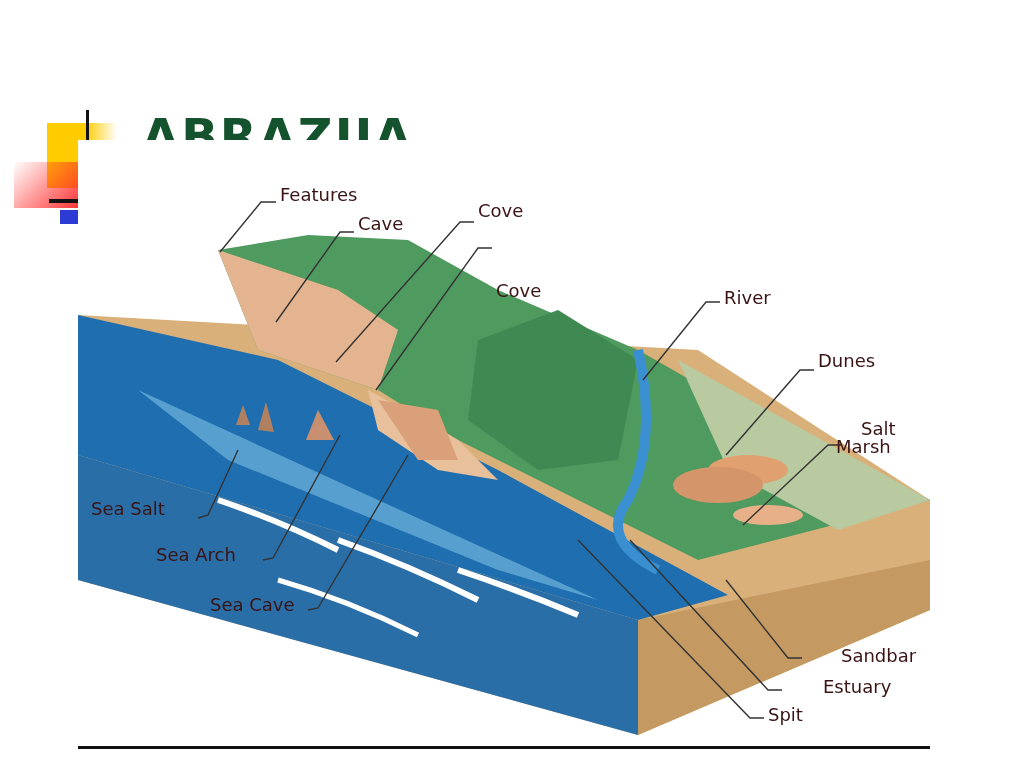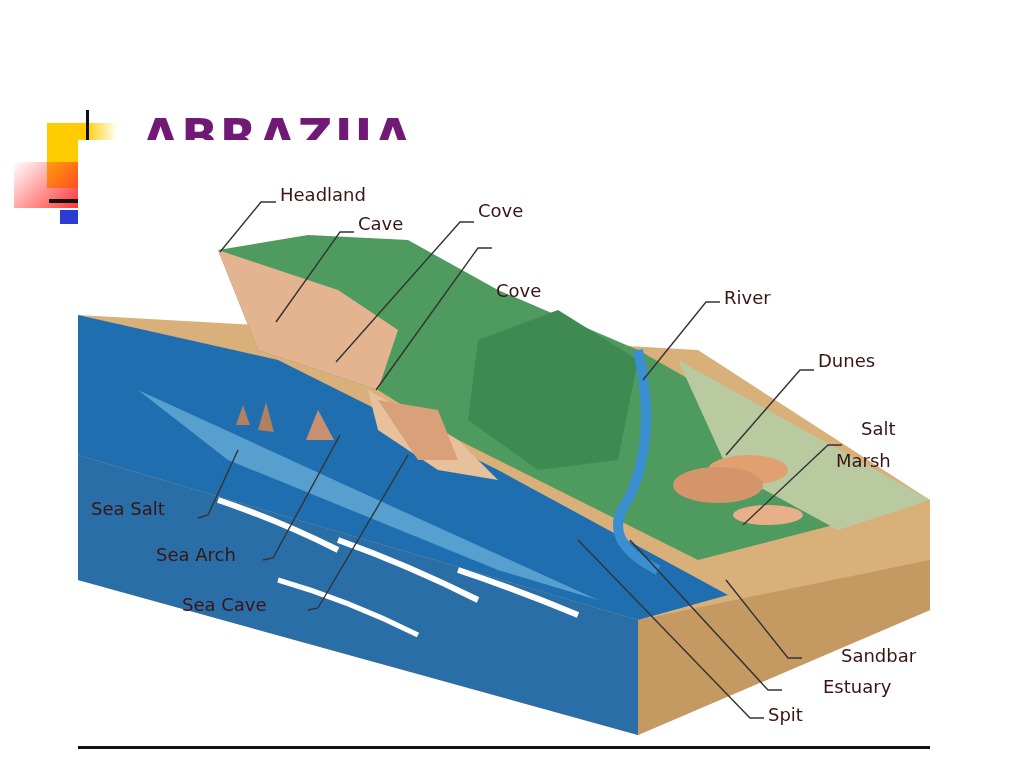--- a/index.html
+++ b/index.html
@@ -3,21 +3,21 @@
 <meta charset="utf-8">
 <style>
   html,body{margin:0;padding:0;}
   body{width:1024px;height:768px;background:#fff;position:relative;overflow:hidden;font-family:"DejaVu Sans",sans-serif;}
   .deco{position:absolute;}
   .yellow{left:47px;top:123px;width:70px;height:65px;background:linear-gradient(90deg,#ffcc00 55%,rgba(255,204,0,0));}
   .red{left:14px;top:162px;width:70px;height:46px;background:linear-gradient(135deg,rgba(255,255,255,0.0),#ff2a2a);}
   .blue{left:60px;top:210px;width:20px;height:14px;background:#2b3bd3;}
   .vline{left:86px;top:110px;width:3px;height:30px;background:#111;}
   .hline{left:49px;top:199px;width:35px;height:4px;background:#111;}
-  .slide-title{position:absolute;left:142px;top:108px;font-size:48px;font-weight:bold;color:#701a75;letter-spacing:2px;}
+  .slide-title{position:absolute;left:142px;top:108px;font-size:48px;font-weight:bold;color:#14532d;letter-spacing:2px;}
   .bottom-rule{position:absolute;left:78px;top:746px;width:852px;height:3px;background:#111;}
   .diagram{position:absolute;left:78px;top:140px;width:852px;height:595px;background:#fff;}
   .diagram svg{position:absolute;left:0;top:0;}
   .dtitle{position:absolute;left:20px;top:12px;font-size:21px;font-weight:bold;color:#4a1212;}
   .lbl{position:absolute;font-size:18px;color:#3a1414;white-space:nowrap;}
 </style>
 </head>
 <body>
 
 <div class="deco yellow"></div>
@@ -74,29 +74,29 @@
       <path d="M665,385 L750,305 L764,305"></path>
       <path d="M160,310 L130,375 L120,378"></path>
       <path d="M262,295 L195,418 L185,420"></path>
       <path d="M330,315 L240,468 L230,470"></path>
       <path d="M648,440 L710,518 L724,518"></path>
       <path d="M552,400 L690,550 L704,550"></path>
       <path d="M500,400 L672,578 L686,578"></path>
     </g>
   </svg>
 
-  <div class="lbl" style="left:202px;top:44px;">Headland</div>
+  <div class="lbl" style="left:202px;top:44px;">Features</div>
   <div class="lbl" style="left:280px;top:73px;">Cave</div>
   <div class="lbl" style="left:400px;top:60px;">Cove</div>
   <div class="lbl" style="left:418px;top:94px;margin-top:46px;">Cove</div>
   <div class="lbl" style="left:646px;top:147px;">River</div>
   <div class="lbl" style="left:740px;top:210px;">Dunes</div>
   <div class="lbl" style="left:783px;top:278px;">Salt</div>
-  <div class="lbl" style="left:758px;top:310px;">Marsh</div>
+  <div class="lbl" style="left:758px;top:296px;">Marsh</div>
   <div class="lbl" style="left:13px;top:358px;">Sea Salt</div>
   <div class="lbl" style="left:78px;top:404px;">Sea Arch</div>
-  <div class="lbl" style="left:104px;top:454px;">Sea Cave</div>
+  <div class="lbl" style="left:132px;top:454px;">Sea Cave</div>
   <div class="lbl" style="left:731px;top:505px;margin-left:32px;">Sandbar</div>
   <div class="lbl" style="left:745px;top:536px;">Estuary</div>
   <div class="lbl" style="left:690px;top:564px;">Spit</div>
 </div>
 
 <div class="bottom-rule"></div>
 
 </body></html>

